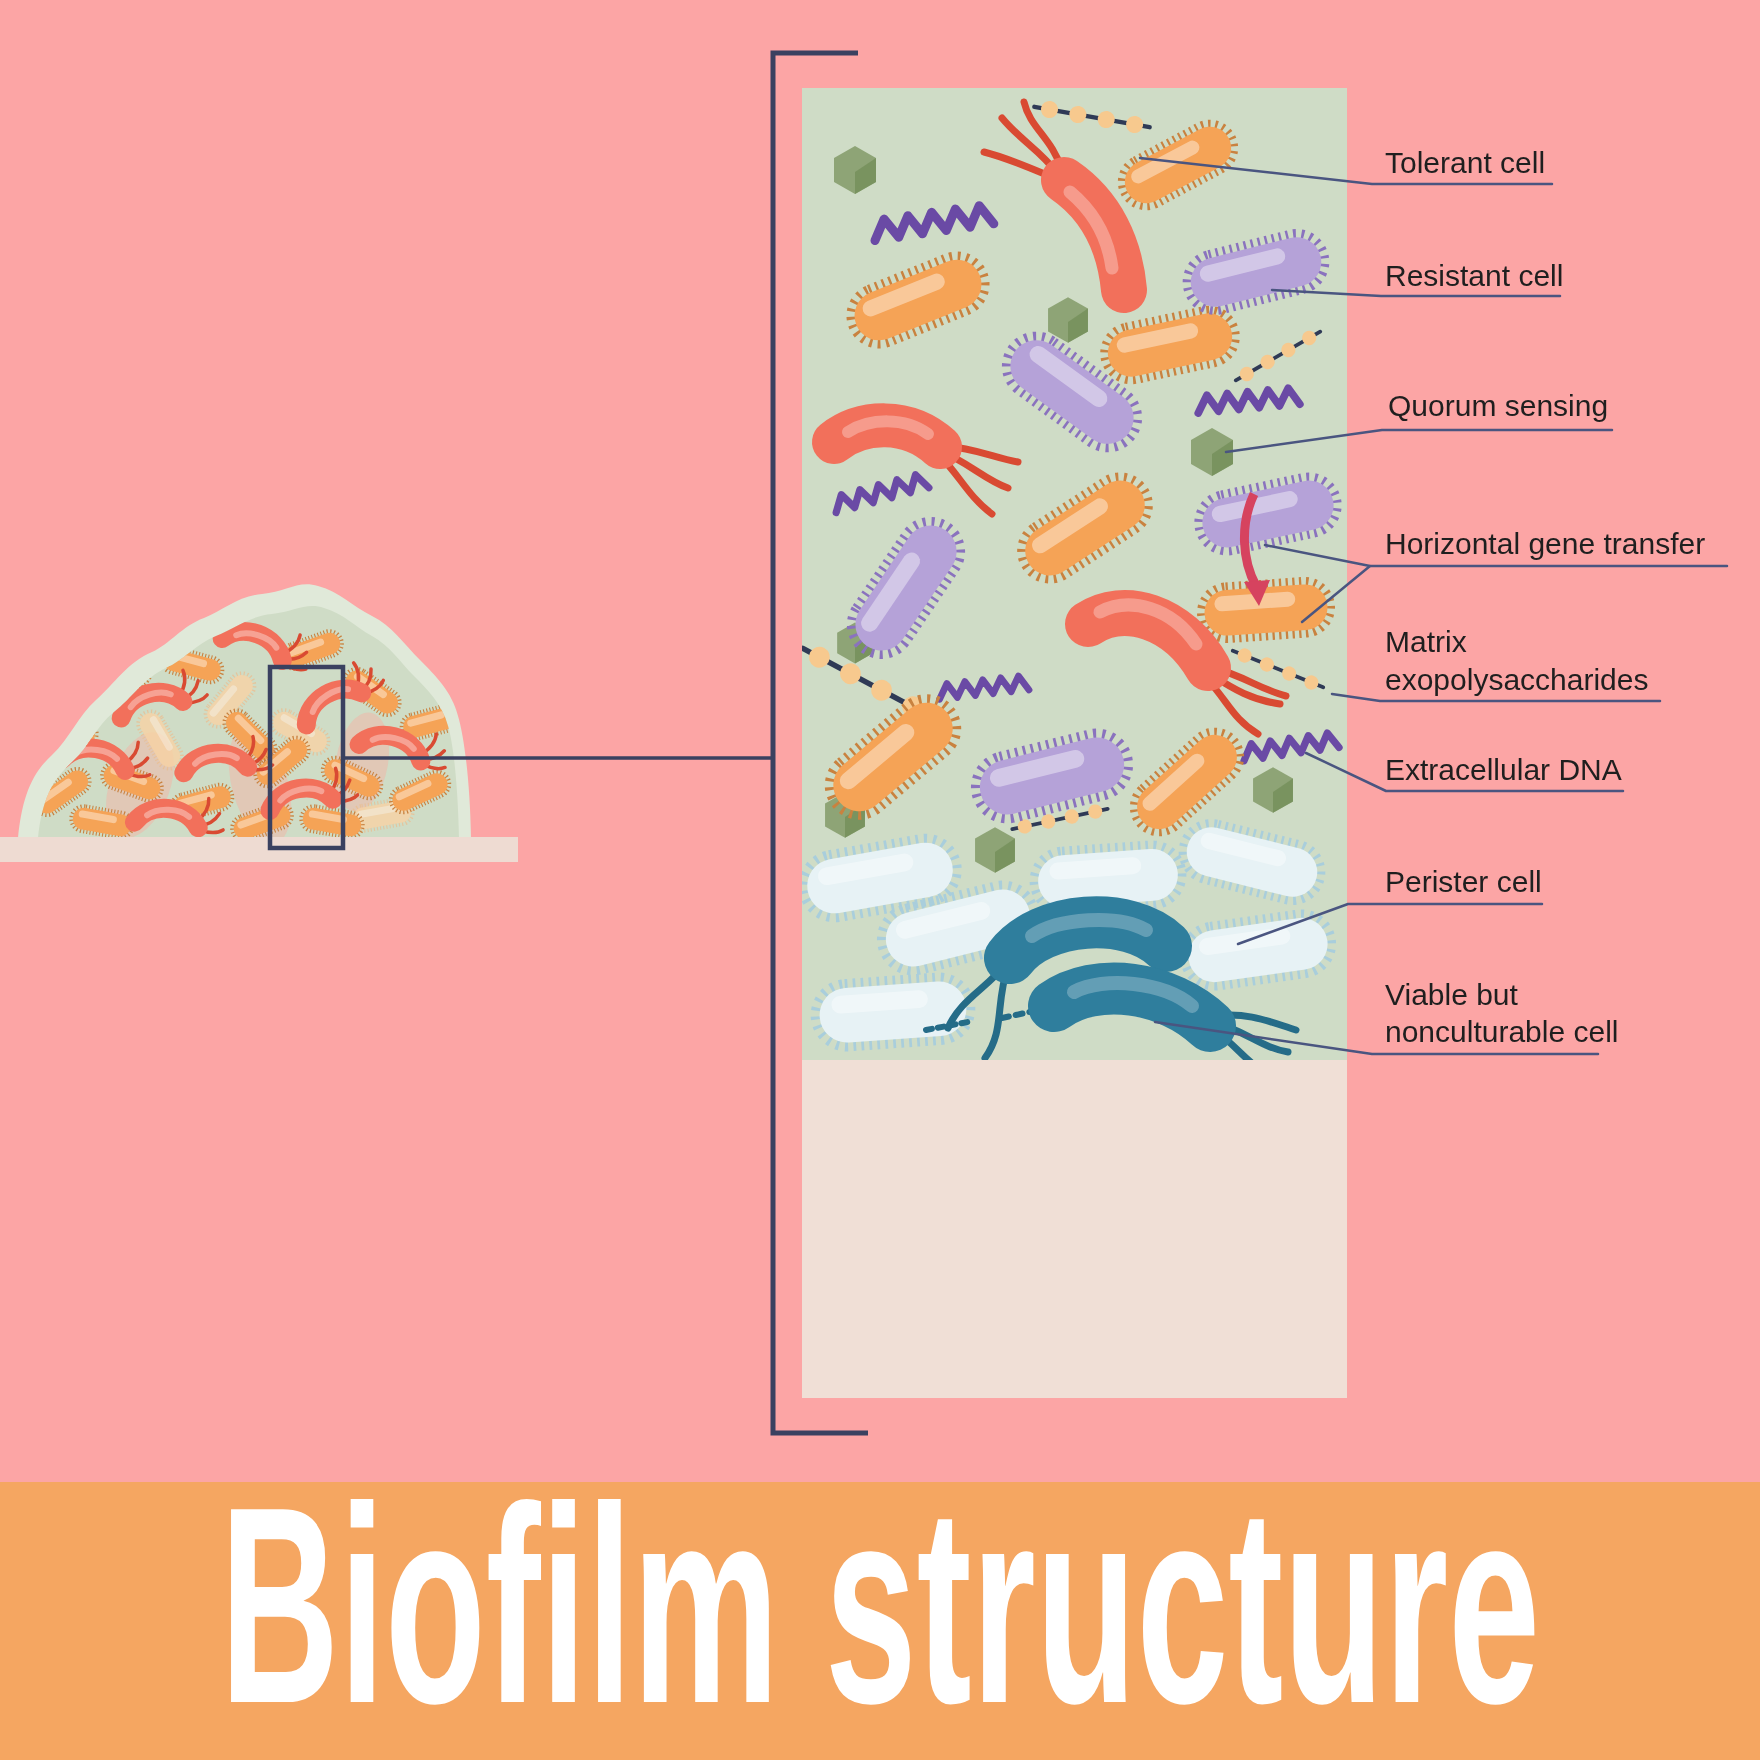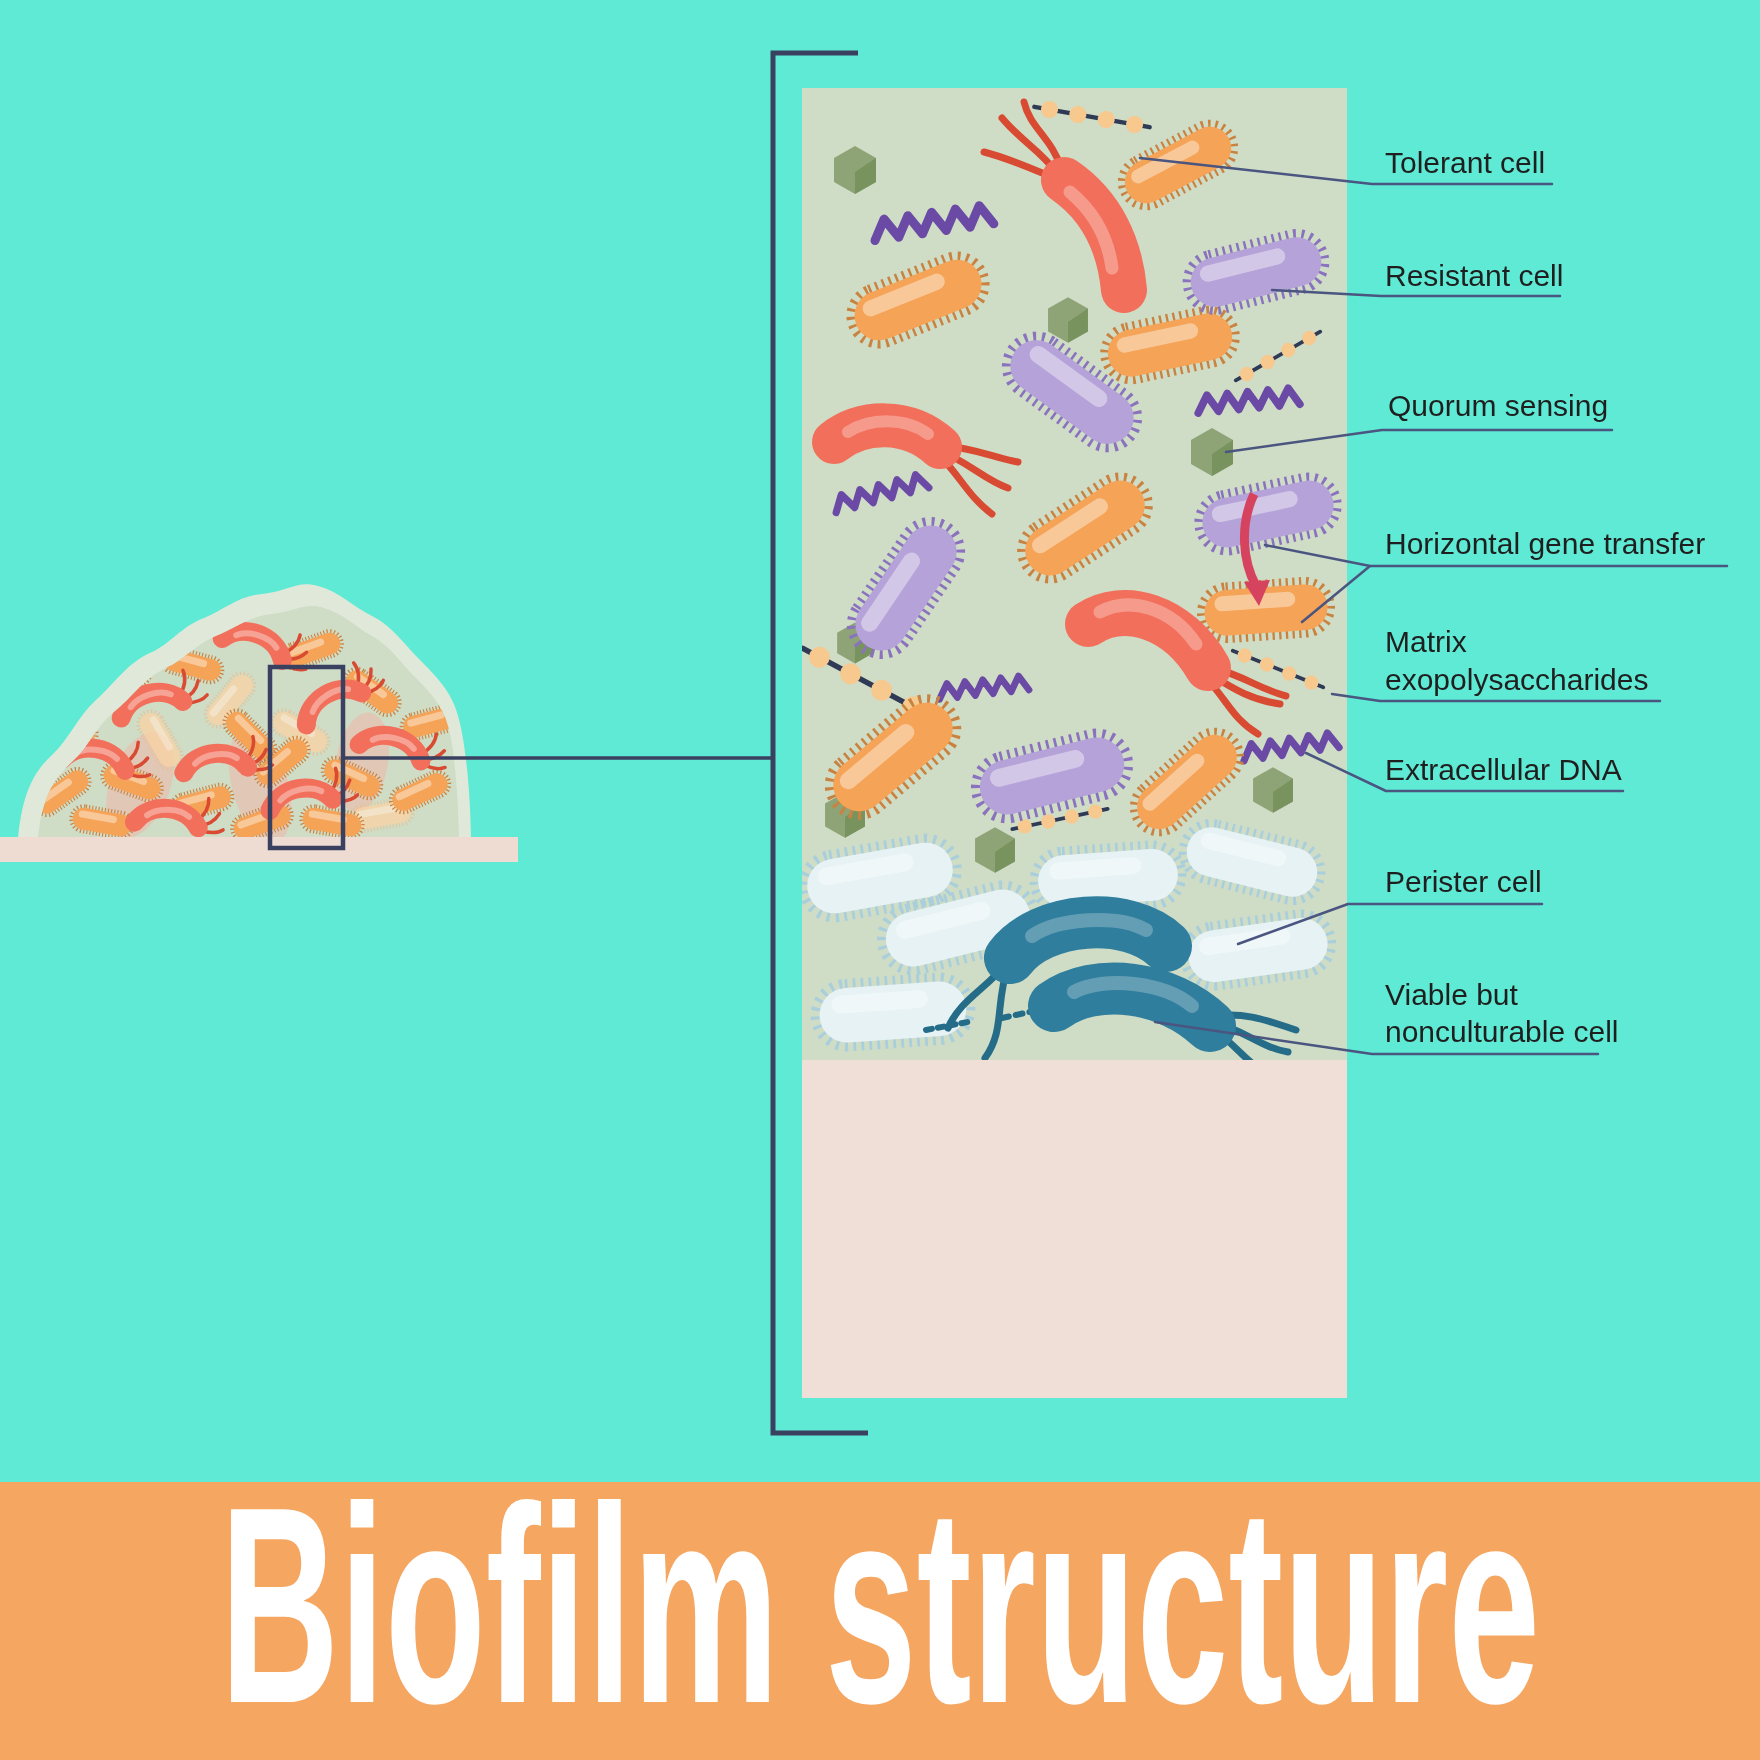--- a/index.html
+++ b/index.html
@@ -1,17 +1,17 @@
 <!DOCTYPE html>
 <html style="--panel_green: #CFDCC6; --substrate_pink: #F0DFD6; --blob_outer: #E0E9D9; --mini_substrate: #EEDBD2; --banner_orange: #F5A661; --banner_text: #FFFFFF; --orange_body: #F5A356; --orange_fringe: #C9823F; --orange_ghost_body: #F8D2A4; --orange_ghost_fringe: #EABF92; --purple_body: #B5A2D8; --purple_fringe: #8A72BE; --red_body: #F2705B; --red_flagella: #D94A32; --teal_body: #2F7E9D; --teal_flagella: #256C88; --pale_body: #E7F2F5; --pale_fringe: #A9CEDC; --hex_green: #8EA476; --hex_green_dark: #75905C; --dna_purple: #6A4AA5; --chain_line: #2F3A56; --chain_bead: #F7C98E; --pink_channel: #F4B3A6; --leader: #4A5580; --bracket: #3A4160; --label_text: #1F1F1F;"><head>
 <meta charset="utf-8">
 <style>
   html,body{margin:0;padding:0;background:#ffffff;}
   body{font-family:"Liberation Sans", sans-serif;}
-  .stage{position:relative;width:1760px;height:1760px;background:#5eead4;overflow:hidden;}
+  .stage{position:relative;width:1760px;height:1760px;background:#fca5a5;overflow:hidden;}
   svg{display:block;}
   text{font-family:"Liberation Sans","DejaVu Sans",sans-serif;}
   .lbl{font-size:30px;fill:var(--label_text,#1F1F1F);}
   .leader{stroke:var(--leader,#4A5580);stroke-width:2.5;fill:none;stroke-linejoin:round;stroke-linecap:round;}
   .title{font-size:280px;font-weight:bold;fill:var(--banner_text,#fff);}
 </style>
 </head>
 <body>
 
 <div class="stage">

